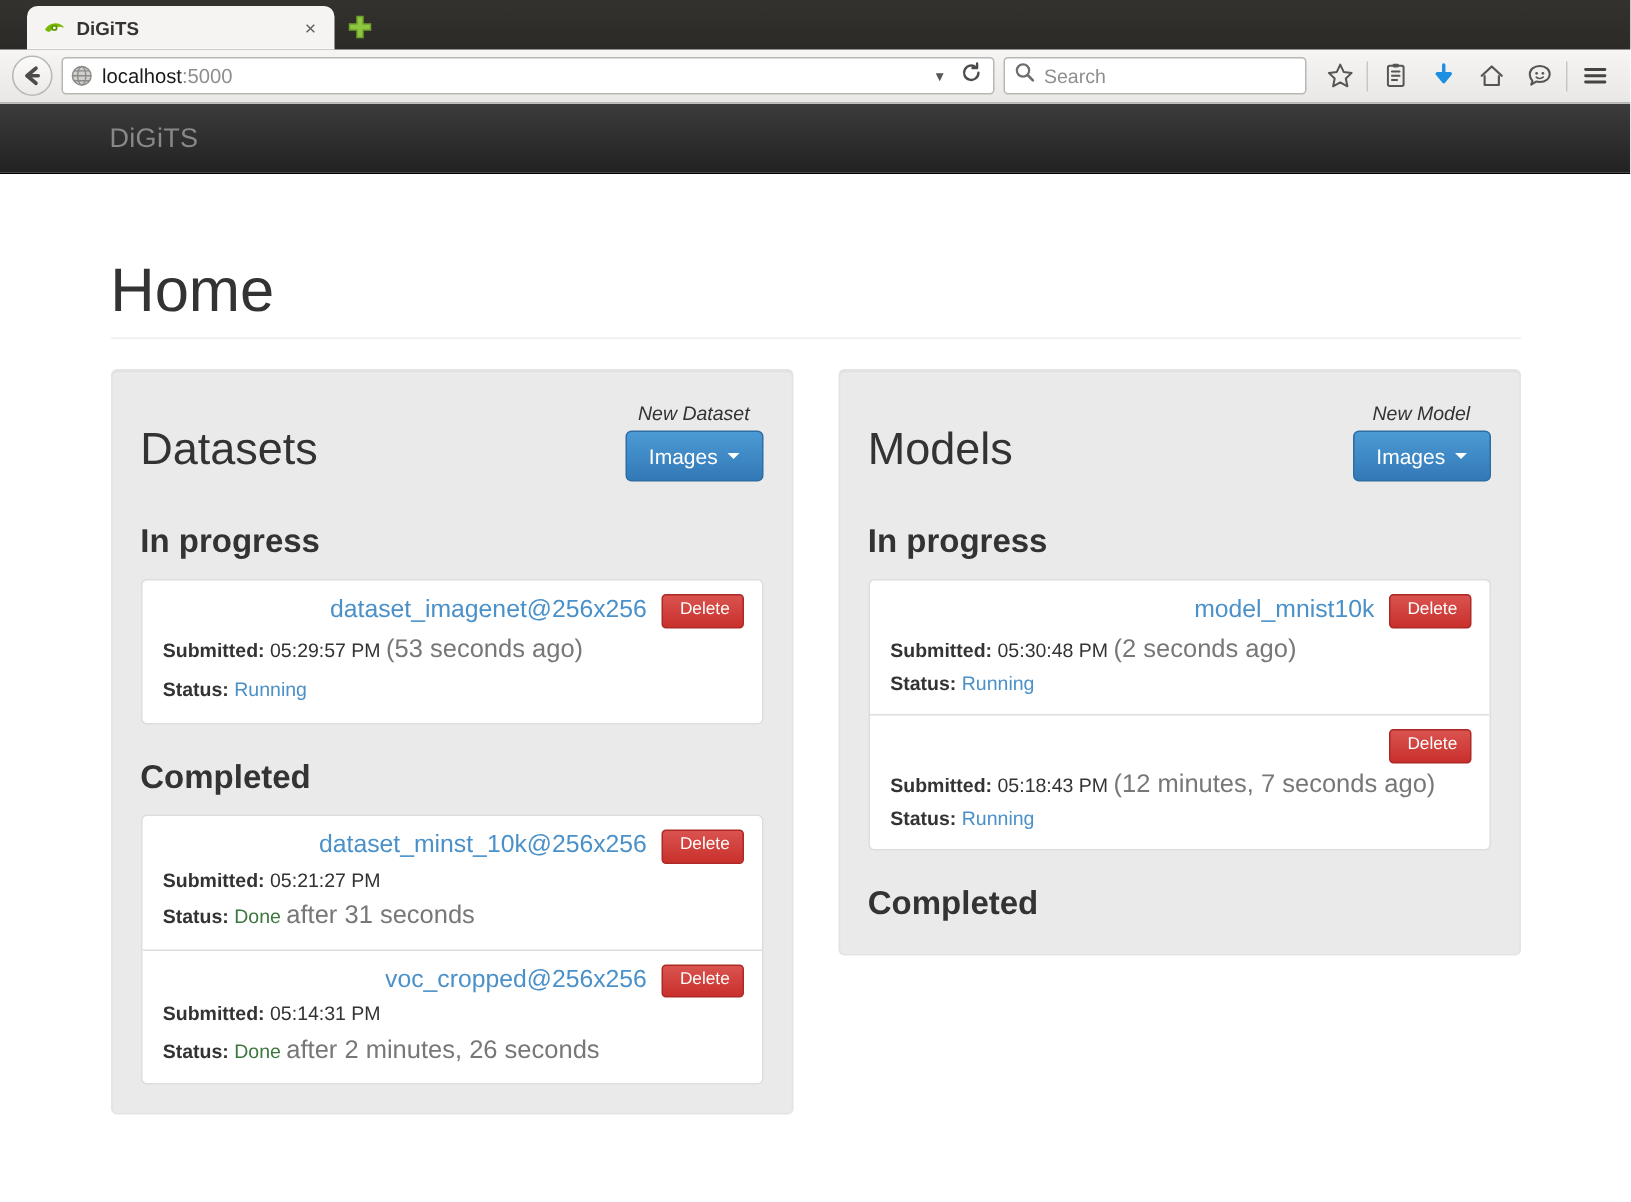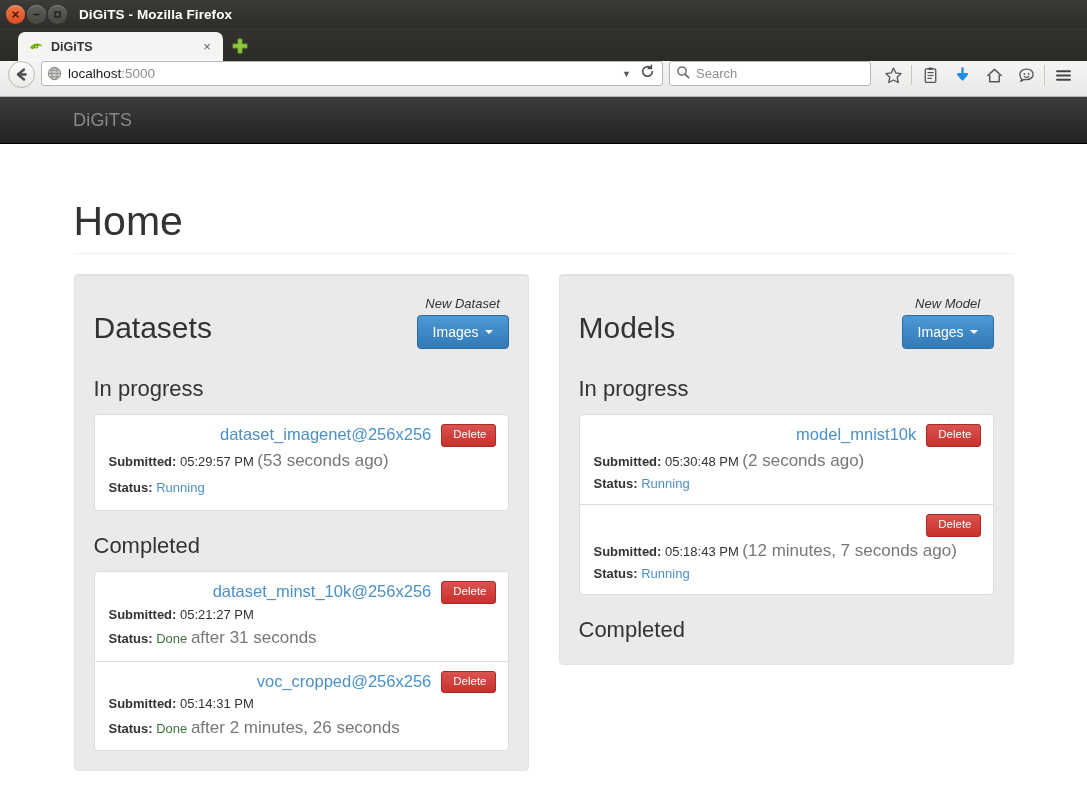--- a/index.html
+++ b/index.html
@@ -67,21 +67,21 @@
   .newtab {
     width: 26px; height: 26px; margin-left: 4px; margin-bottom: 2px;
     display: flex; align-items: center; justify-content: center;
   }
 
   
   .navbar-chrome {
     height: 36px;
     background: linear-gradient(to bottom,#f6f5f4 0%, #e9e8e6 100%);
     border-bottom: 1px solid #b6b4b1;
-    display: flex; align-items: flex-start;
+    display: flex; align-items: center;
     padding: 0 8px;
     gap: 6px;
   }
   .backbtn {
     width: 27px; height: 27px; border-radius: 50%;
     border: 1px solid #b9b7b4;
     background: linear-gradient(to bottom,#fbfbfa,#eceae8);
     display: flex; align-items: center; justify-content: center;
     flex: 0 0 27px;
   }
@@ -163,21 +163,21 @@
   }
   .caret {
     width: 0; height: 0;
     border-left: 4px solid transparent;
     border-right: 4px solid transparent;
     border-top: 4px solid #fff;
     display: inline-block;
   }
 
   .section-title {
-    font-size: 22px; color: #333; font-weight: normal;
+    font-size: 22px; color: #333; font-weight: bold;
     margin: 22px 0 12px 0;
   }
   .section-title.last { margin-bottom: 2px; }
 
   .list-group {
     background: #fff;
     border: 1px solid #dddddd;
     border-radius: 4px;
     overflow: hidden;
   }
@@ -206,40 +206,20 @@
   .meta b { font-weight: bold; }
   .muted { color: #777777; font-size: 17px; }
   .status-running { color: #4a90c9; }
   .status-done { color: #3c763d; }
 </style>
 </head>
 <body>
 
 <div class="window">
 
-  <div class="titlebar">
-    <div class="wbtns">
-      <div class="wbtn close">
-        <svg width="9" height="9" viewBox="0 0 9 9">
-            <path d="M2 2 L7 7 M7 2 L2 7" stroke="#4a1c06" stroke-width="1.6" stroke-linecap="round" fill="none"></path>
-          </svg>
-      </div>
-      <div class="wbtn min">
-        <svg width="9" height="9" viewBox="0 0 9 9">
-            <path d="M2 4.5 L7 4.5" stroke="#1f1f1c" stroke-width="1.6" stroke-linecap="round"></path>
-          </svg>
-      </div>
-      <div class="wbtn max">
-        <svg width="9" height="9" viewBox="0 0 9 9">
-            <rect x="2" y="2" width="5" height="5" stroke="#1f1f1c" stroke-width="1.4" fill="none"></rect>
-          </svg>
-      </div>
-    </div>
-    <div class="wtitle">DiGiTS - Mozilla Firefox</div>
-  </div>
 
   <div class="tabstrip">
     <div class="tab">
       <span class="tab-favicon">
         <svg width="16" height="16" viewBox="0 0 16 16">
           <path d="M2 8.6c2.2-3.6 6.2-4.8 9.6-3.6 1.5.5 2.6 1.5 3.2 2.6-1.2-.6-2.6-.9-4-.7-2.6.3-4.4 1.7-5.6 3.3-1.3.1-2.4-.5-3.2-1.6z" fill="#76b900"></path>
           <ellipse cx="8.2" cy="7.6" rx="2.1" ry="1.9" fill="#5d9100"></ellipse>
           <ellipse cx="8.2" cy="7.6" rx="1" ry="0.95" fill="#eaf5dc"></ellipse>
         </svg>
       </span>

